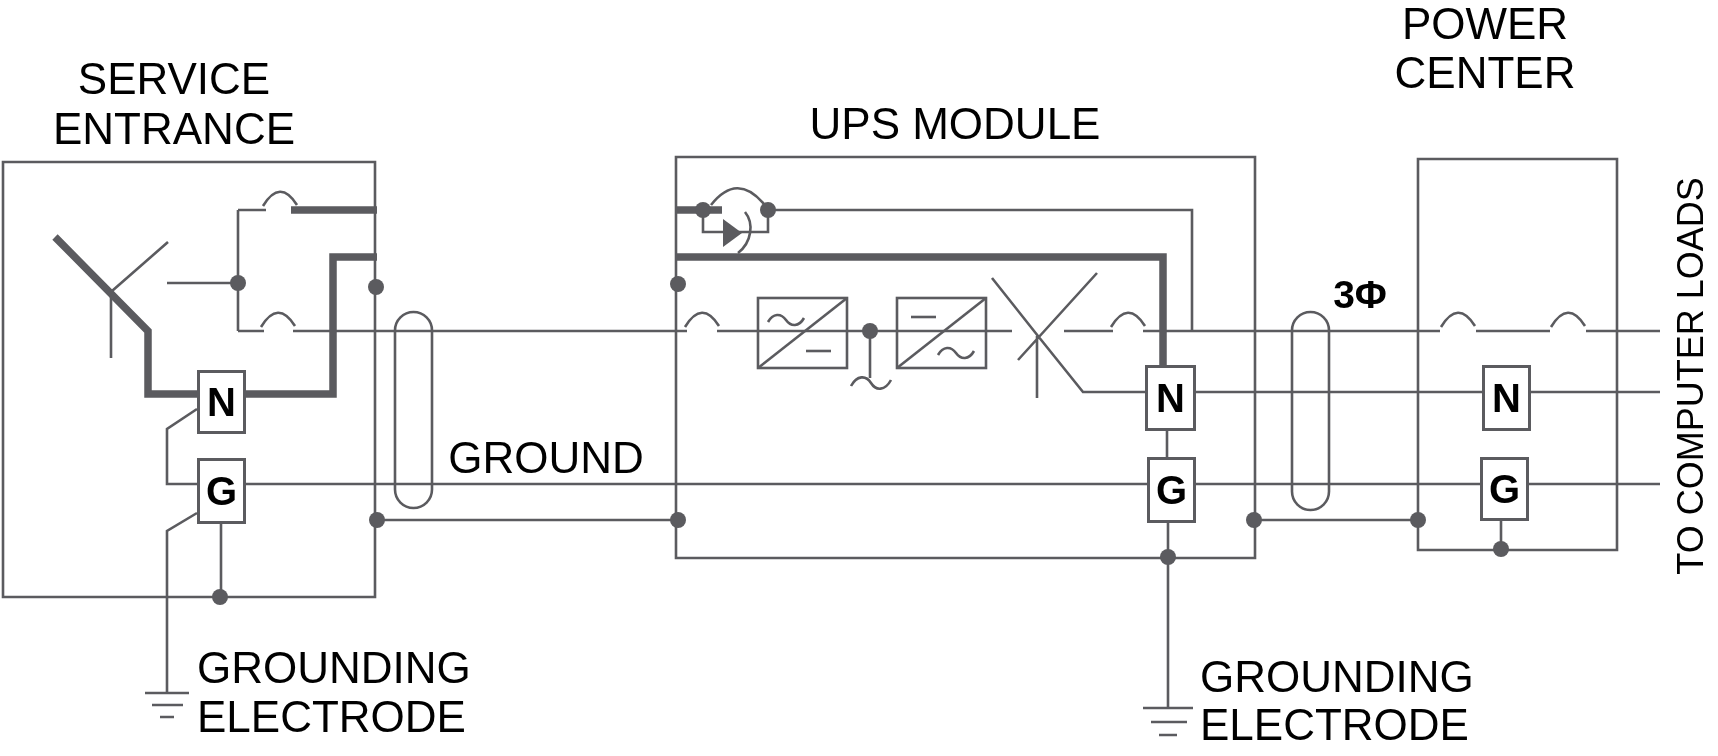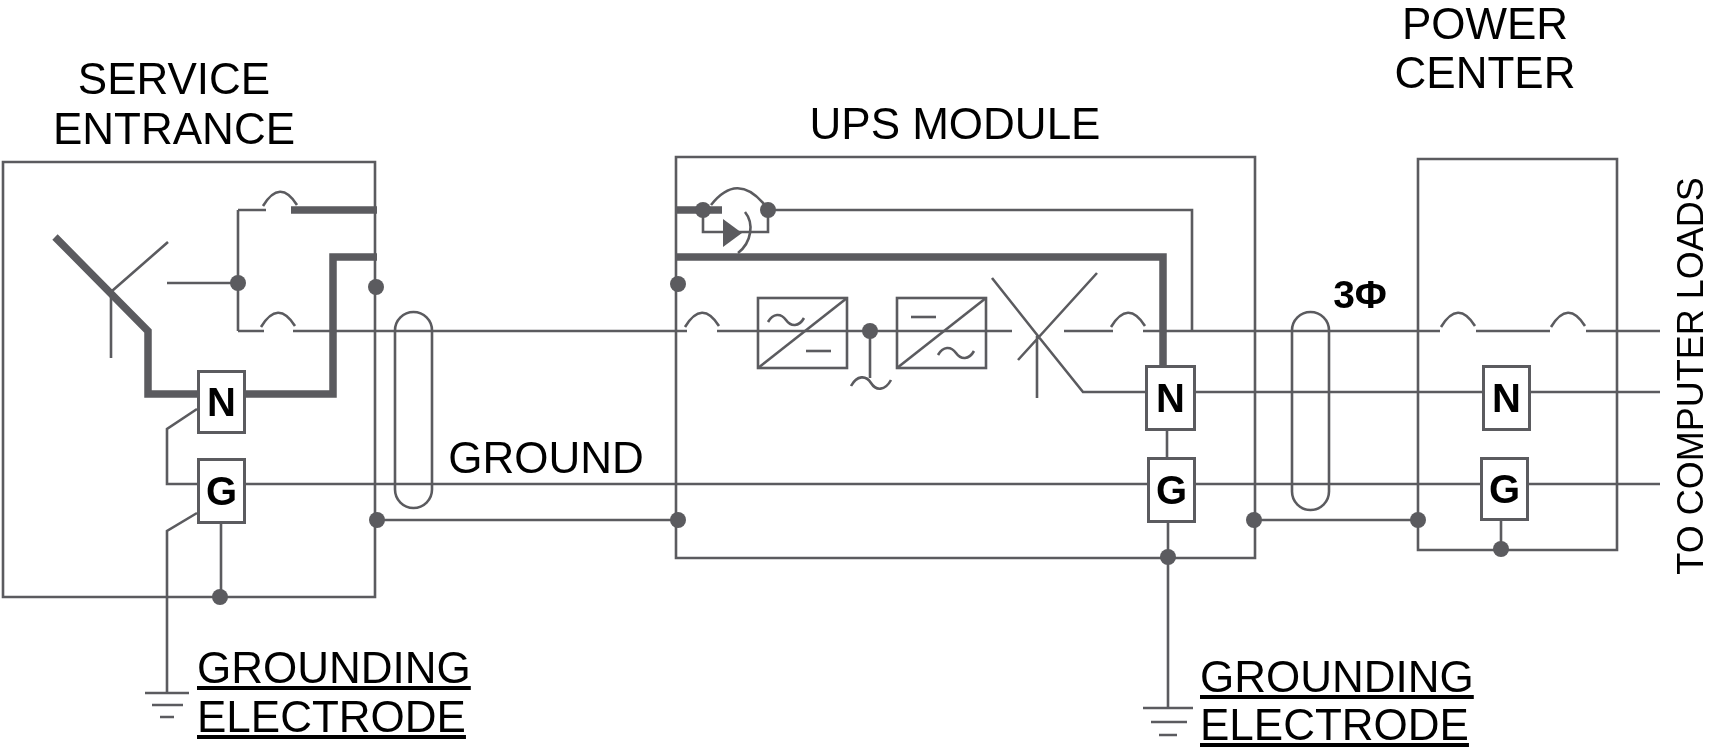--- a/index.html
+++ b/index.html
@@ -8,21 +8,21 @@
     position:relative; width:1718px; height:756px;
     background:var(--bg); overflow:hidden;
     font-family:"Liberation Sans", sans-serif;
   }
   #wires { position:absolute; left:0; top:0; }
   .label {
     position:absolute; color:var(--text);
     font-size:44px; line-height:49px; text-align:center;
     white-space:nowrap;
   }
-  .label.left { text-align:left;text-decoration:underline; }
+  .label.left { text-align:left; }
   .bus {
     position:absolute; border:3px solid var(--line); background:#fff;
     display:flex; align-items:center; justify-content:center;
     font-weight:bold; font-size:40px; color:var(--text);
   }
   #to-loads {
     position:absolute; left:1481px; top:354px; width:420px; height:44px;
     transform:rotate(-90deg); transform-origin:center;
     font-size:36px; line-height:44px; text-align:center;
   }

